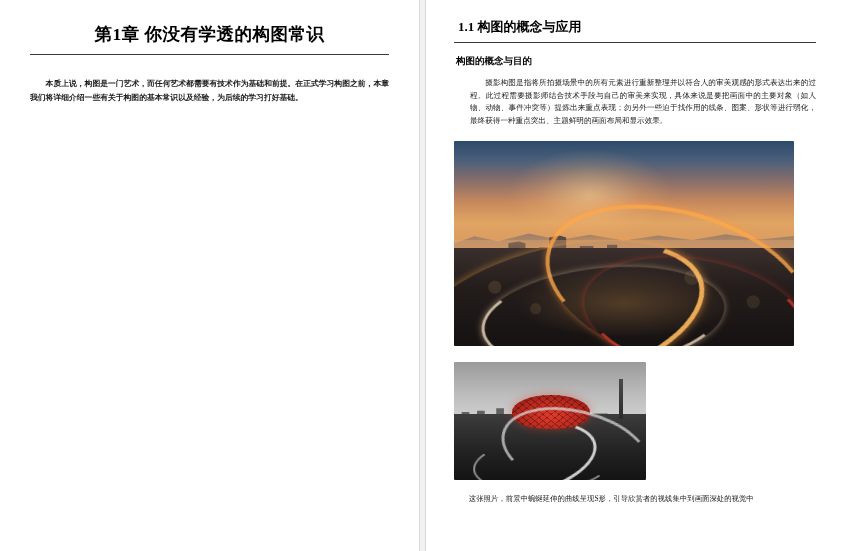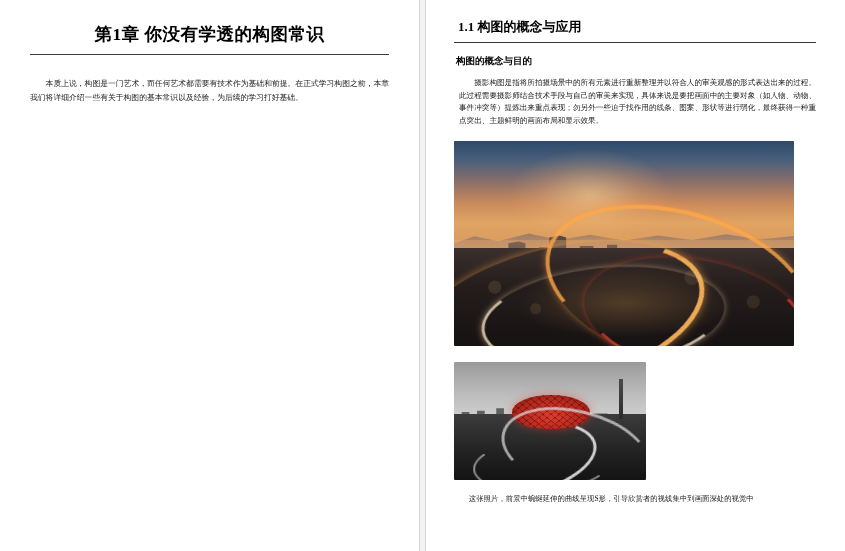--- a/index.html
+++ b/index.html
@@ -58,20 +58,21 @@
     border-bottom: 1px solid #3a3a3a;
     width: 100%;
   }
   .lead-para {
     margin-top: 22px;
     font-size: 7.8px;
     line-height: 13.5px;
     text-align: justify;
     text-indent: 2em;
     color: #1a1a1a;
+    font-weight: bold;
   }
 
   
   .section-title {
     font-size: 13px;
     font-weight: bold;
     margin: 8px 0 0 4px;
     color: #000;
   }
   .section-rule {
@@ -83,21 +84,21 @@
     font-size: 9.5px;
     font-weight: bold;
     margin: 12px 0 0 2px;
     color: #000;
   }
   .body-para {
     font-size: 7.6px;
     line-height: 12.6px;
     text-align: justify;
     text-indent: 2em;
-    margin: 9px 0 0 5px;
+    margin: 9px 0 0 16px;
     color: #1a1a1a;
   }
 
   
   .figure {
     margin-top: 14px;
   }
   .figure.fig-city {
     width: 340px;
     height: 205px;

